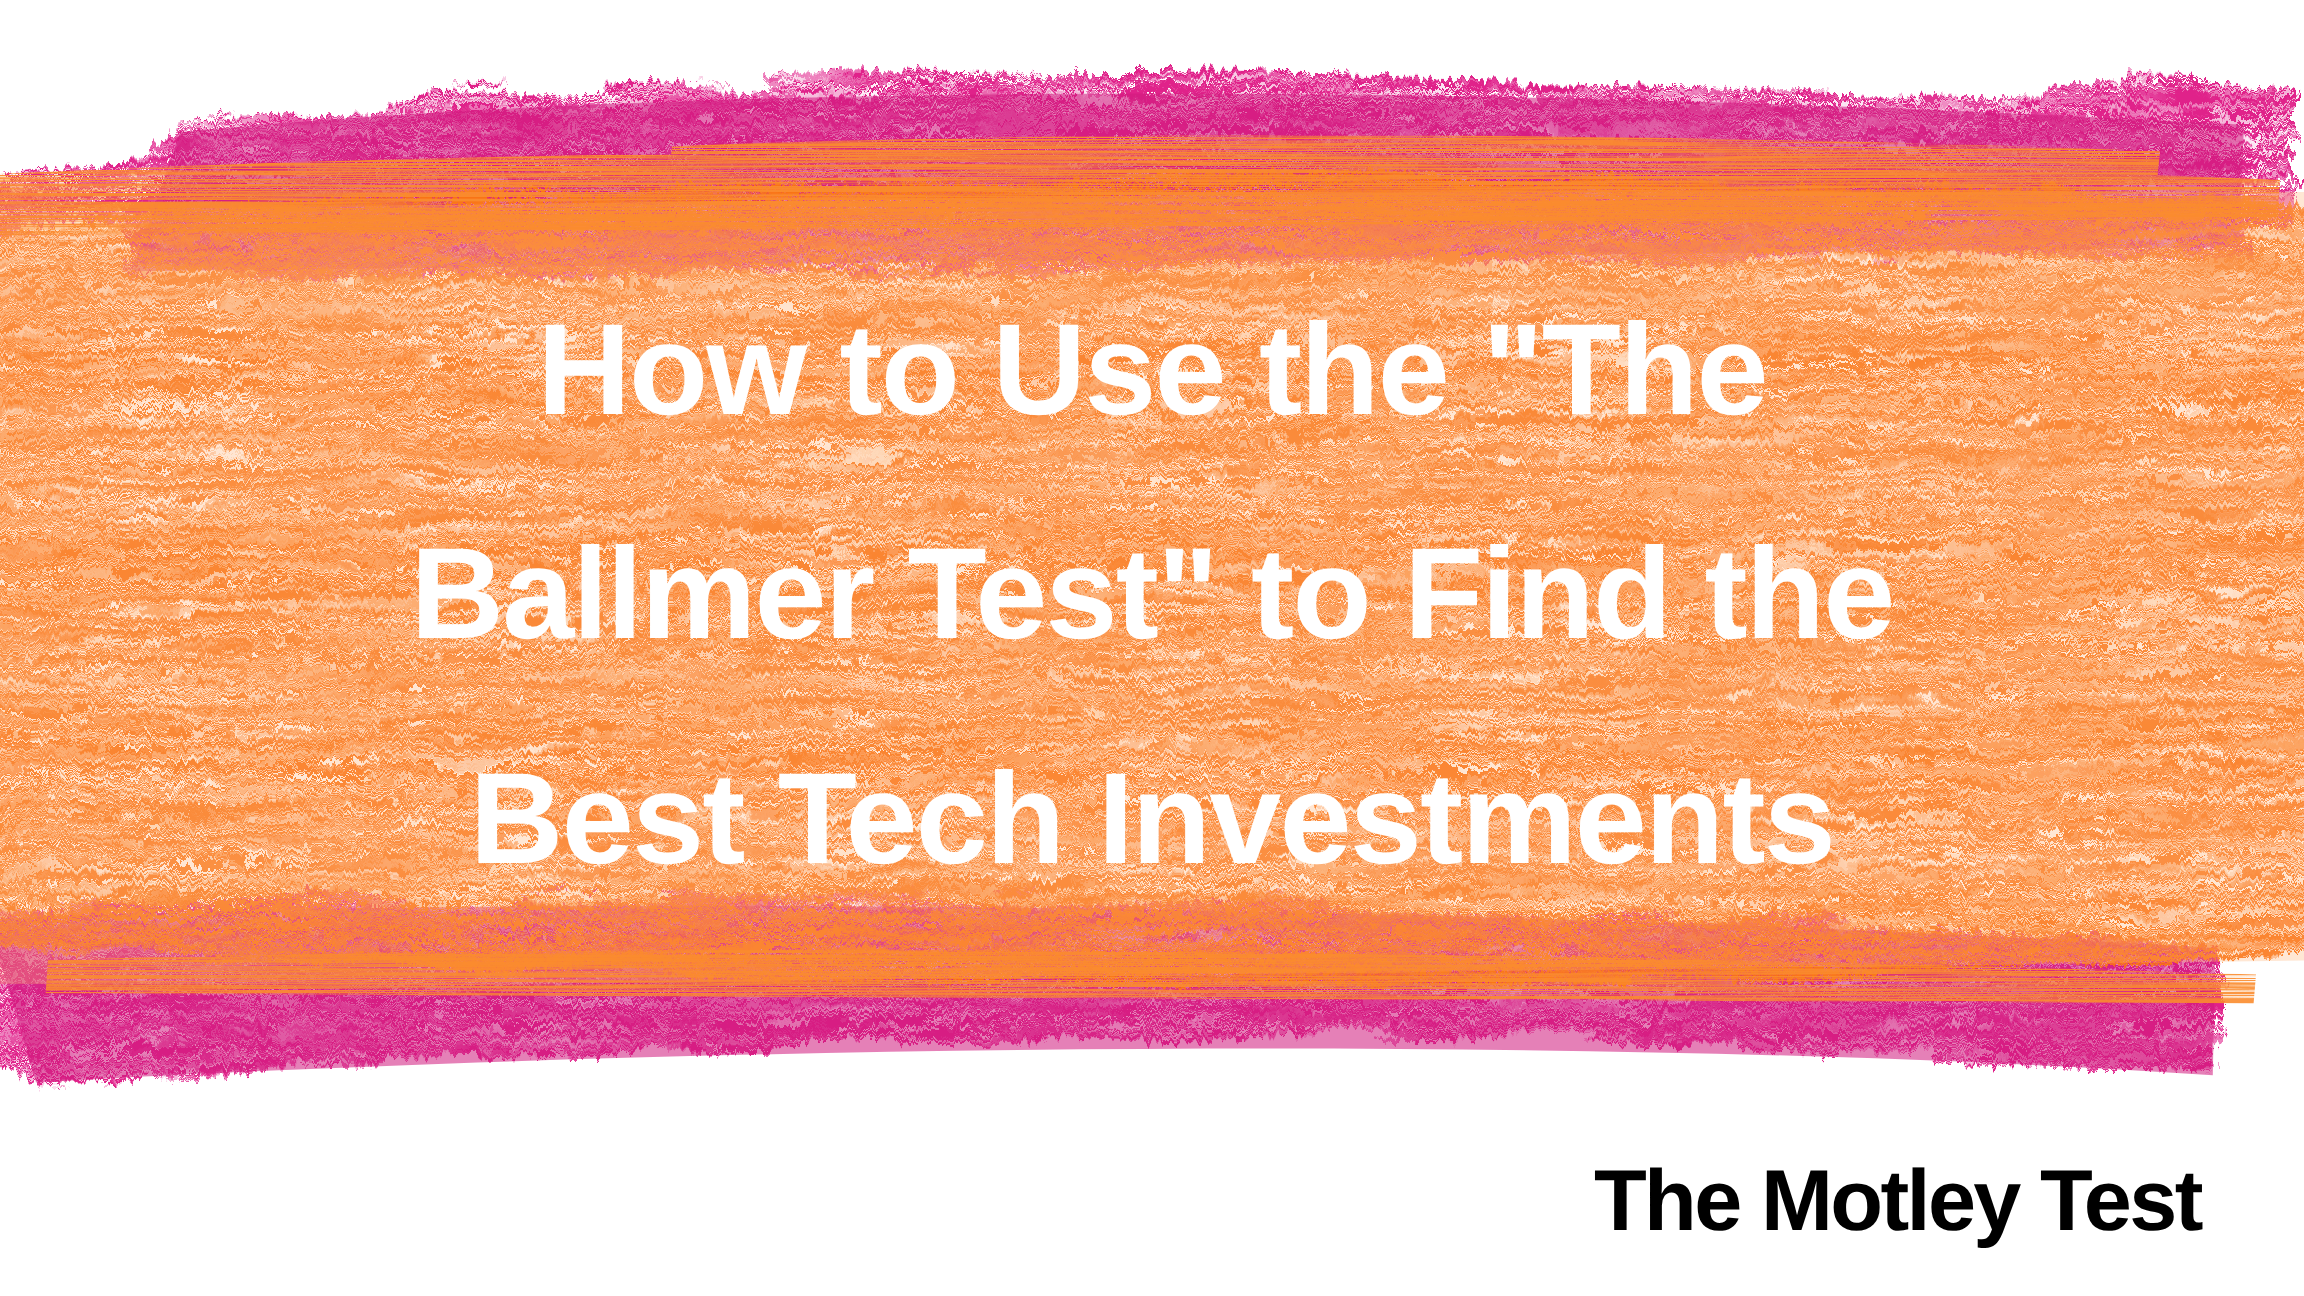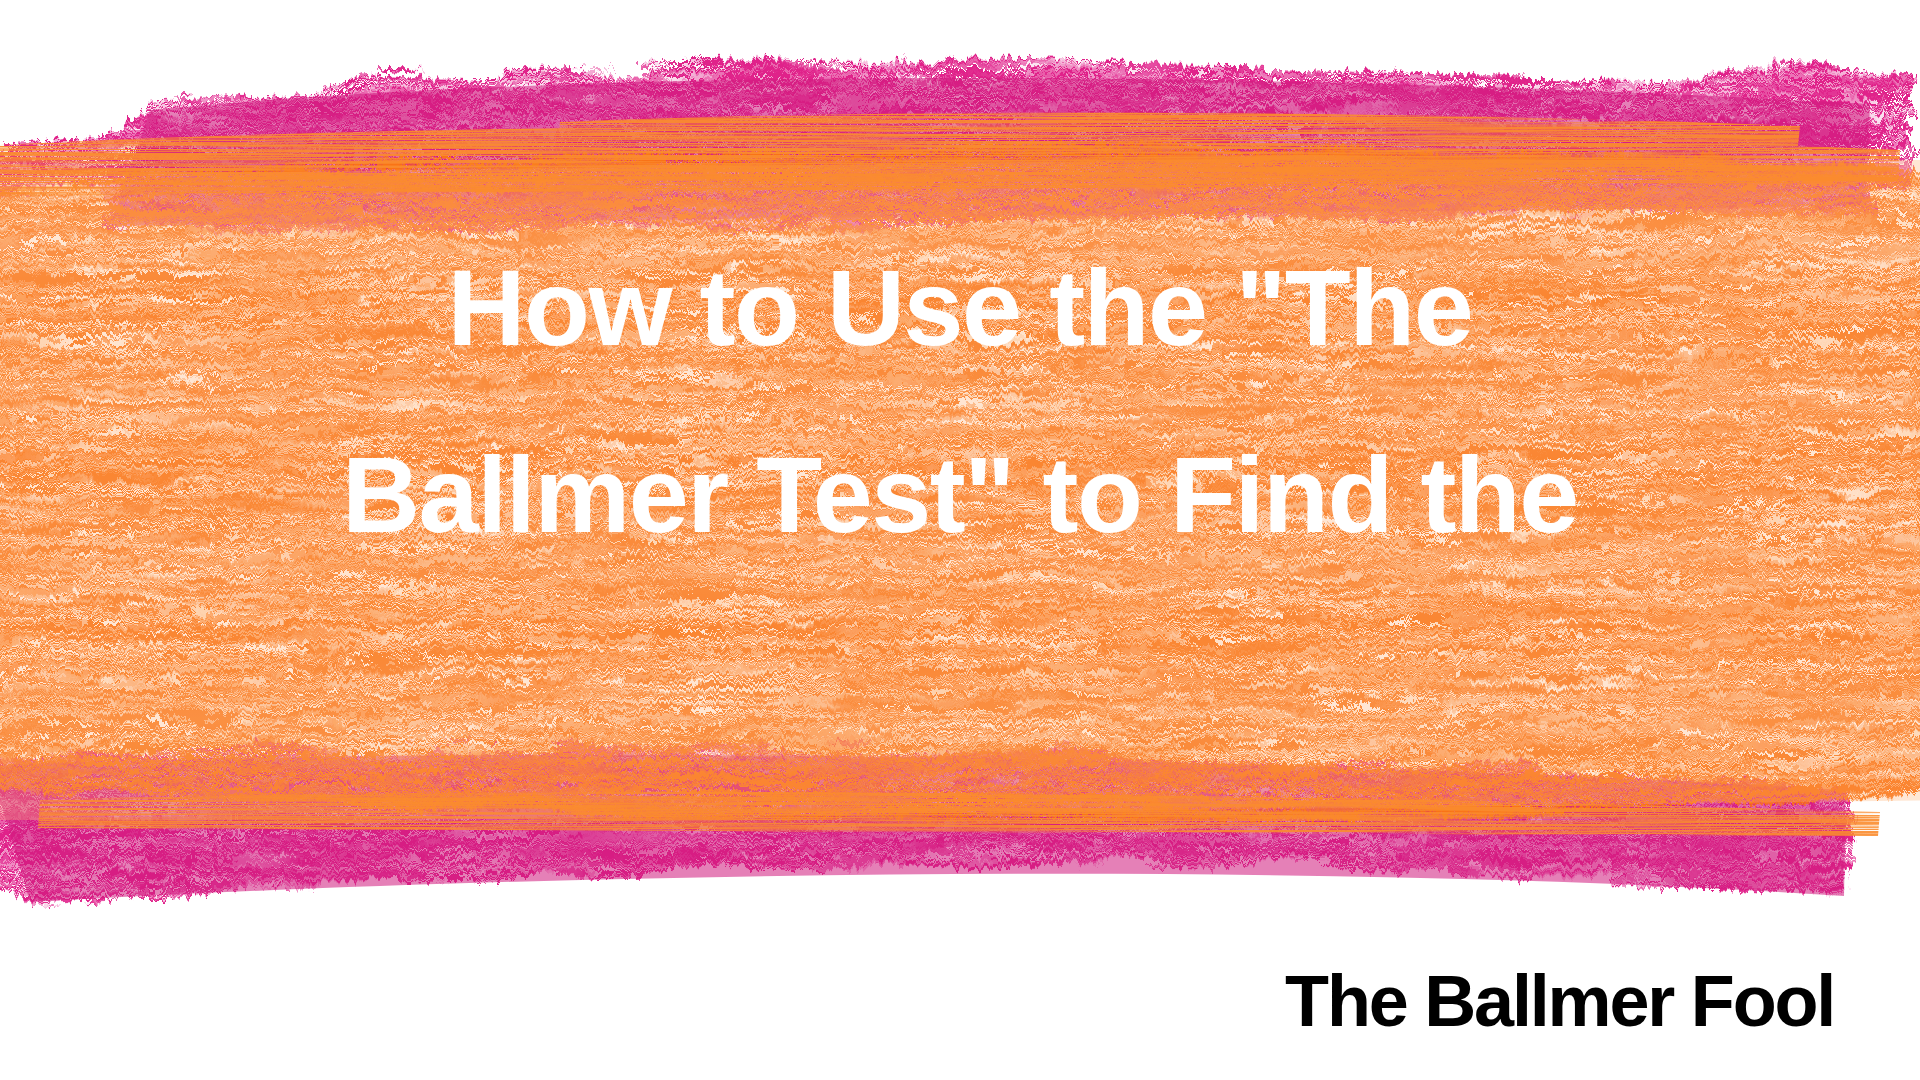--- a/index.html
+++ b/index.html
@@ -192,19 +192,20 @@
         <g filter="url(#drybrush)" opacity="0.9">
           <path fill="#FB8C2E" d="M 40,800 C 500,786 1200,790 1880,812 L 1878,836 L 38,828 Z"></path>
         </g>
       </g>
     </svg>
   </div>
 
   <div id="title-block">
     <span class="title-line">How to Use the "The</span>
     <span class="title-line">Ballmer Test" to Find the</span>
+    <span class="title-line">Best Tech Investments</span>
   </div>
 
   <div id="logo">
-    <span id="logo-text">The Ballmer Fool</span>
+    <span id="logo-text">The Motley Test</span>
   </div>
 
 </div>
 
 </body></html>

